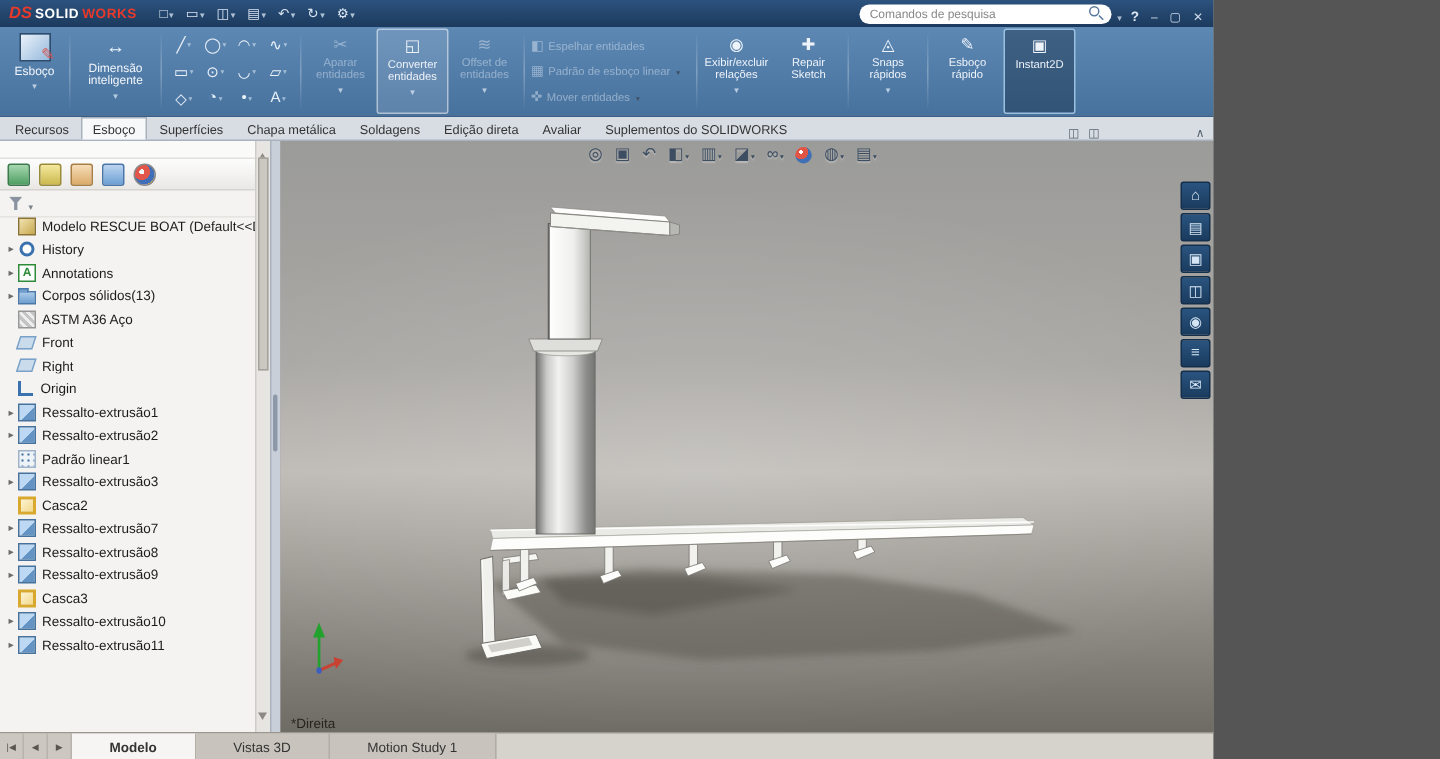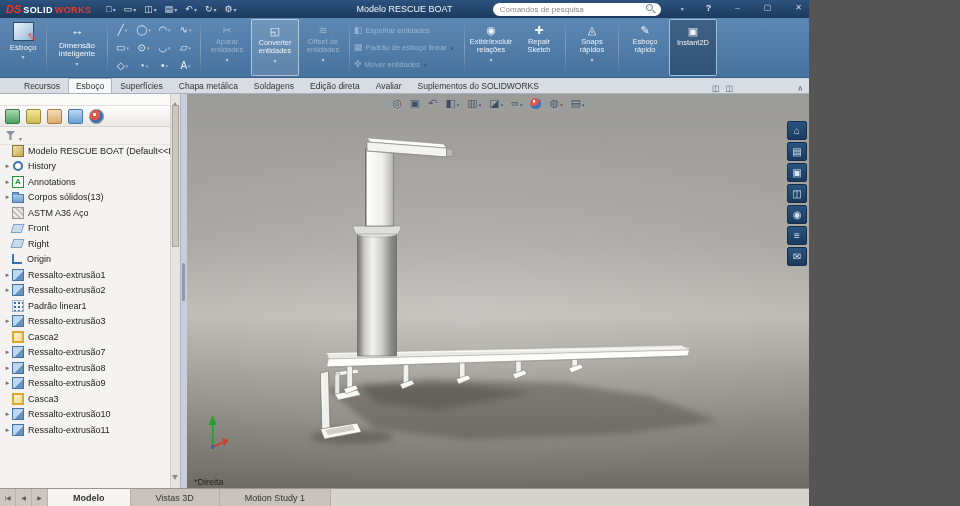--- a/index.html
+++ b/index.html
@@ -9,21 +9,21 @@
   .titlebar{position:absolute;top:0;left:0;right:0;height:18px;background:linear-gradient(#2c527e,#1c3a5d);
             display:flex;align-items:center;color:#e8eef5;font-size:9px;z-index:30;}
   .logo{display:flex;align-items:baseline;padding:0 6px;gap:2px;}
   .logo-ds{color:#e8392b;font-weight:bold;font-style:italic;font-size:11px;}
   .logo-solid{color:#ffffff;font-weight:bold;letter-spacing:.4px;}
   .logo-works{color:#e8392b;font-weight:bold;letter-spacing:.4px;}
   .qt{display:flex;gap:2px;margin-left:6px;}
   .qbtn{display:flex;align-items:center;gap:1px;padding:0 3px;color:#d9e4f0;font-size:9px;cursor:default;}
   .caret::after{content:"▾";font-size:6px;line-height:1;color:rgba(222,234,246,.75);}
   .tb-title{position:absolute;left:300px;right:300px;text-align:center;font-size:9px;color:#f1f5fa;pointer-events:none;}
-  .tb-right{margin-left:auto;display:flex;align-items:flex-start;gap:20px;padding-right:5px;}
+  .tb-right{margin-left:auto;display:flex;align-items:flex-end;gap:4px;padding-right:5px;}
   .search{display:flex;align-items:center;background:#fff;border-radius:8px;height:13px;width:158px;padding:0 5px;gap:3px;}
   .search input{border:none;outline:none;background:transparent;font-size:8px;color:#666;width:100%;font-family:"Liberation Sans",sans-serif;}
   .search input::placeholder{color:#888;}
   .mag{width:10px;height:10px;position:relative;flex:none;}
   .mag::before{content:"";position:absolute;top:0;left:0;width:5px;height:5px;border:1.4px solid #57779a;border-radius:50%;}
   .mag::after{content:"";position:absolute;left:6.5px;top:7px;width:3.5px;height:1.4px;background:#57779a;transform:rotate(45deg);}
   .winbtn{color:#cfdcea;font-size:8px;padding:0 2px;}
   .help{color:#dfe9f3;font-size:9px;font-weight:bold;padding:0 2px;}
   
   .ribbon{position:absolute;top:18px;left:0;right:0;height:60px;background:linear-gradient(#5d88b4,#48729e);
@@ -43,21 +43,21 @@
   .ricon{font-size:11px;height:14px;line-height:14px;}
   .rb-tall.hl{background:rgba(255,255,255,.12);border:1px solid rgba(255,255,255,.5);border-radius:2px;}
   .rb-tall.active{background:rgba(12,33,56,.38);border:1px solid #9cc0e0;border-radius:2px;}
   .dim,.dim .ricon,.dim .lbl{color:rgba(222,232,242,.48);}
   .rb-rows{display:flex;flex-direction:column;justify-content:center;gap:2px;margin:0 2px;width:106px;}
   .rb-mini{display:flex;align-items:center;gap:3px;font-size:7.5px;color:#eef3f9;height:15px;white-space:nowrap;}
   .rb-mini .ricon{font-size:9px;height:11px;line-height:11px;}
   
   .tabbar{position:absolute;top:78px;left:0;right:0;height:15px;background:#d8dde4;border-bottom:1px solid #a9b2bd;
           display:flex;align-items:flex-end;font-size:8.5px;color:#333;z-index:20;}
-  .tabs{display:flex;align-items:flex-end;padding-left:16px;}
+  .tabs{display:flex;align-items:flex-end;padding-left:2px;}
   .tab{padding:1px 7px 1px;height:12px;display:flex;align-items:center;border:1px solid transparent;border-bottom:none;}
   .tab.active{background:#f7f8f9;border-color:#a9b2bd;}
   .tbi{display:flex;gap:6px;color:#59646f;font-size:8px;align-items:center;}
   .tbi1{margin-left:auto;margin-right:64px;}
   .tbi2{margin-right:6px;}
   
   .content{position:absolute;top:93px;left:0;right:0;bottom:17px;display:flex;}
   .panel{width:180px;background:#f4f3f1;position:relative;flex:none;overflow:hidden;}
   .panel-top{height:12px;background:#fafaf8;border-bottom:1px solid #e2e0dc;}
   .panel-tabs{height:20px;display:flex;align-items:center;padding:0 5px;background:linear-gradient(#fdfdfd,#e9e8e5);border-bottom:1px solid #d6d4d0;}
@@ -163,21 +163,20 @@
         <span class="qbtn">
           <span class="g">↻</span>
           <span class="caret"></span>
         </span>
 
         <span class="qbtn">
           <span class="g">⚙</span>
           <span class="caret"></span>
         </span>
       </div>
-    <div class="tb-title">Modelo RESCUE BOAT</div>
     <div class="tb-right">
       <span class="search">
         <input readonly="" placeholder="Comandos de pesquisa" style="">
         <span class="mag"></span>
       </span>
       <span class="caret"></span>
       <span class="help">?</span>
       <span class="winbtn">–</span>
       <span class="winbtn">▢</span>
       <span class="winbtn">✕</span>

